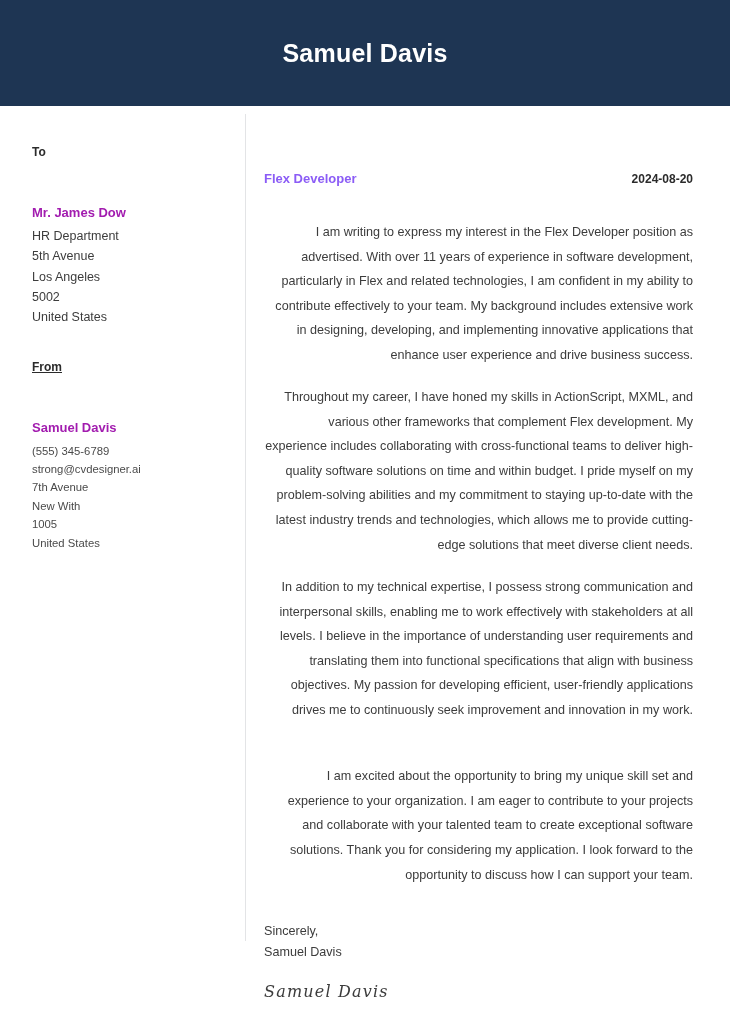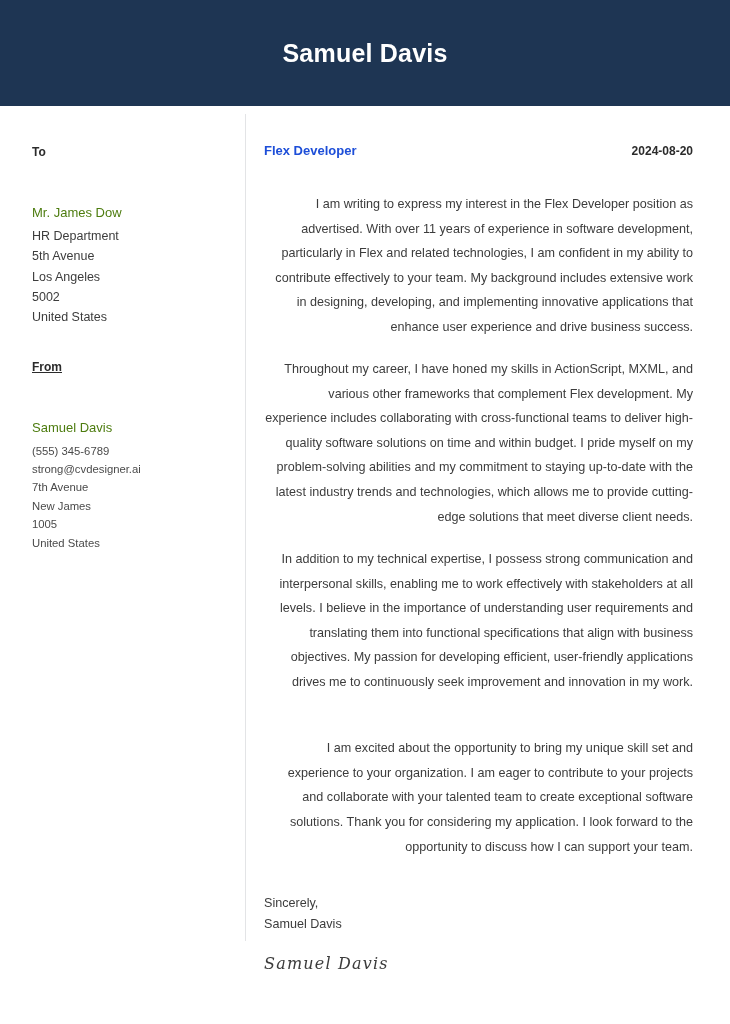--- a/index.html
+++ b/index.html
@@ -71,22 +71,22 @@
     line-height: 1;
   }
 
   .block-label.from-label {
     margin-top: 34px;
     text-decoration: underline;
   }
 
   .accent-name {
     font-size: 13px;
-    font-weight: normal;
-    color: #4d7c0f;
+    font-weight: bold;
+    color: #a21caf;
     line-height: 1.55;
     margin-bottom: 3px;
     margin-top: 45px;
   }
 
   .to-line {
     font-size: 12.5px;
     color: #3c3c3c;
     line-height: 1.62;
   }
@@ -106,22 +106,23 @@
 
   .meta-row {
     display: flex;
     justify-content: space-between;
     align-items: baseline;
     margin-bottom: 35px;
   }
   .job-title {
     font-size: 13px;
     font-weight: bold;
-    color: #1d4ed8;
-    line-height: 1;
+    color: #8b5cf6;
+    line-height: 1;
+    margin-top: 28px;
   }
   .letter-date {
     font-size: 12px;
     font-weight: bold;
     color: #2b2b2b;
     line-height: 1;
     text-align: right;
   }
 
   .salutation {
@@ -184,21 +185,21 @@
         <div class="to-line">5002</div>
         <div class="to-line">United States</div>
       </div>
 
       <div>
         <div class="block-label from-label">From</div>
         <div class="accent-name">Samuel Davis</div>
         <div class="from-line">(555) 345-6789</div>
         <div class="from-line">strong@cvdesigner.ai</div>
         <div class="from-line">7th Avenue</div>
-        <div class="from-line">New James</div>
+        <div class="from-line">New With</div>
         <div class="from-line">1005</div>
         <div class="from-line">United States</div>
       </div>
 
     </aside>
 
     <main class="main">
 
       <div class="meta-row">
         <div class="job-title">Flex Developer</div>

